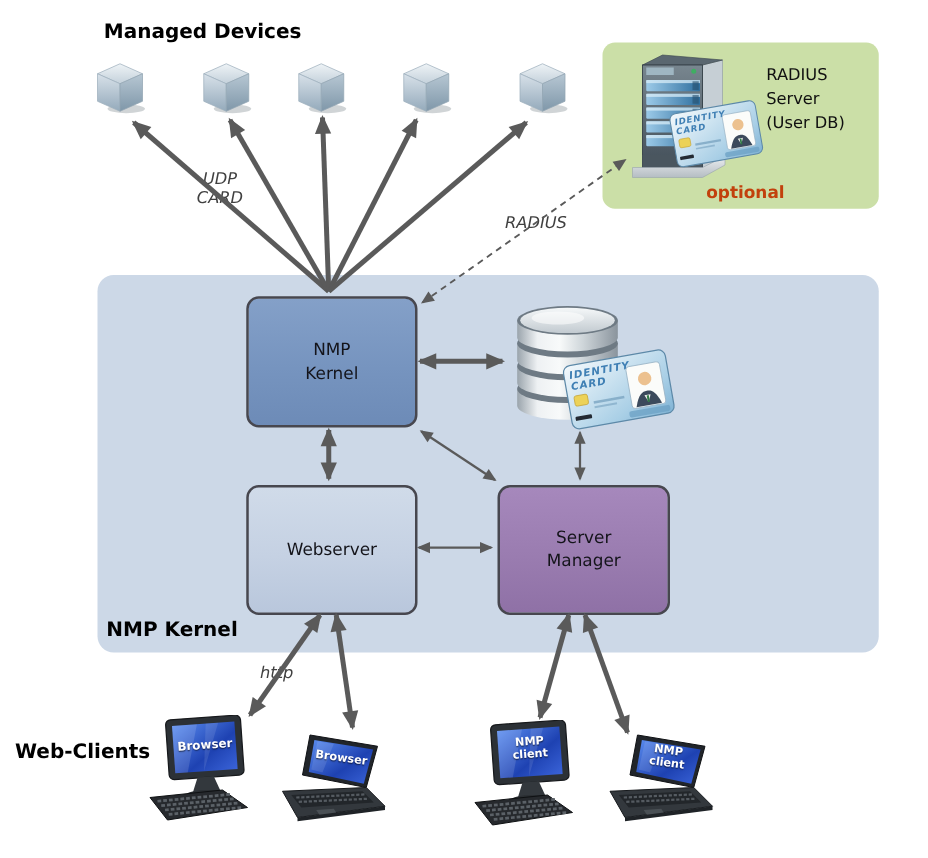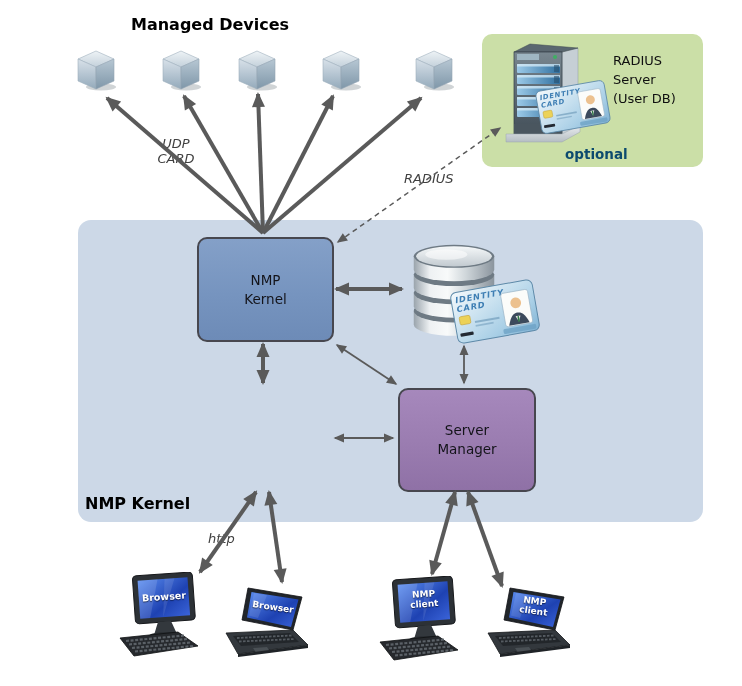--- a/index.html
+++ b/index.html
@@ -85,21 +85,22 @@
           <stop offset="0" stop-color="#f5f8f9"></stop>
           <stop offset="1" stop-color="#c2cad0"></stop>
         </linearGradient>
       <linearGradient id="gBase" x1="0" y1="0" x2="0" y2="1">
           <stop offset="0" stop-color="#eceff1"></stop>
           <stop offset="1" stop-color="#b5bdc3"></stop>
         </linearGradient>
     </defs>
   </svg>
 
-  <div class="big-label" style="left:83px;top:15px;margin-left:48px;">Managed Devices</div>
+  <div class="big-label" style="left:83px;top:15px;">Managed Devices</div>
+  <div class="big-label" style="left:12px;top:591px;">Web-Clients</div>
 
   <div class="container-box"></div>
   <div class="big-label" style="left:85px;top:494px;z-index:3;">NMP Kernel</div>
 
   <div class="icon-wrap" style="left:74px;top:46px;">
       <svg width="44" height="46" viewBox="0 0 44 46">
         <ellipse cx="27" cy="41" rx="15" ry="3.5" fill="#c8cccf" opacity="0.85"></ellipse>
         <polygon points="4,13 22,5 40,13 22,21" fill="url(#gCubeTop)" stroke="#9fb0bd" stroke-width="0.6"></polygon>
         <polygon points="4,13 22,21 22,43 4,35" fill="url(#gCubeL)" stroke="#9fb0bd" stroke-width="0.6"></polygon>
         <polygon points="40,13 22,21 22,43 40,35" fill="url(#gCubeR)" stroke="#93a5b3" stroke-width="0.6"></polygon>
@@ -180,25 +181,26 @@
         <path d="M66,53 C70,41 74,39 78.5,39 C83,39 87,41 91,53 Z" fill="#3c4a5c"></path>
         <polygon points="75.5,43 81.5,43 78.5,50" fill="#f3f3ef"></polygon>
         <rect x="77.6" y="43.5" width="2" height="6.5" fill="#2f7a46"></rect>
         <rect x="6" y="52" width="16" height="4" rx="1" fill="#232a33"></rect>
         <rect x="58" y="56" width="40" height="6" rx="2" fill="#6ea3c6" opacity="0.8"></rect>
       </svg>
     </div>
     <div class="abs pre" style="left:131px;top:18px;font-size:13px;line-height:1.45;color:#101010;">RADIUS
 Server
 (User DB)</div>
-    <div class="abs" style="left:83px;top:112px;font-size:13.5px;font-weight:bold;color:#0c4a6e;">optional</div>
+    <div class="abs" style="left:83px;top:112px;font-size:13.5px;font-weight:bold;color:#c2410c;">optional</div>
   </div>
 
   <div class="node node-kernel">NMP
 Kernel</div>
+  <div class="node node-web">Webserver</div>
   <div class="node node-mgr">Server
 Manager</div>
 
   <div class="icon-wrap" style="left:408px;top:236px;">
     <svg width="92" height="102" viewBox="0 0 96 106">
       <g>
         <path d="M6,78 v14 a42,12 0 0 0 84,0 v-14 z" fill="url(#gDb)"></path>
           <ellipse cx="48" cy="78" rx="42" ry="12" fill="#6e7a84"></ellipse>
         <path d="M6,59 v14 a42,12 0 0 0 84,0 v-14 z" fill="url(#gDb)"></path>
           <ellipse cx="48" cy="59" rx="42" ry="12" fill="#6e7a84"></ellipse>

